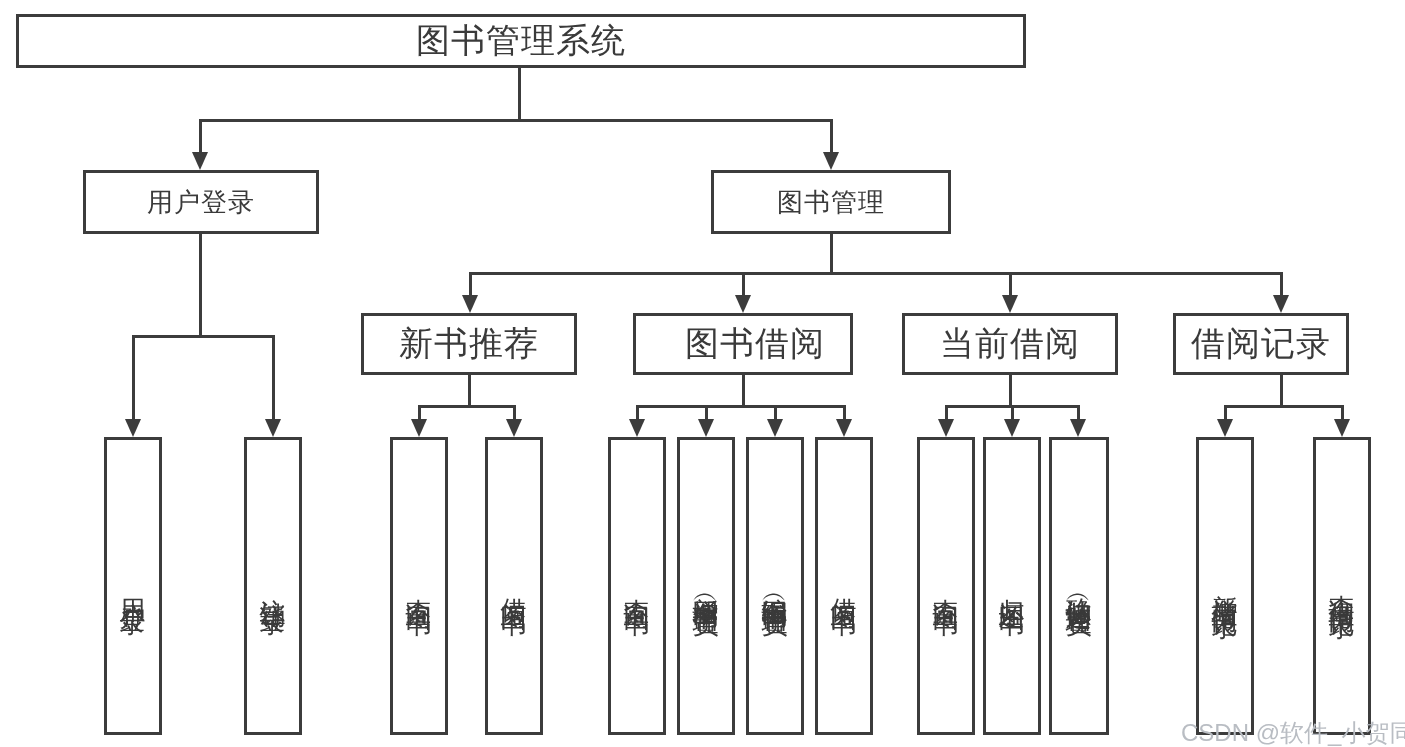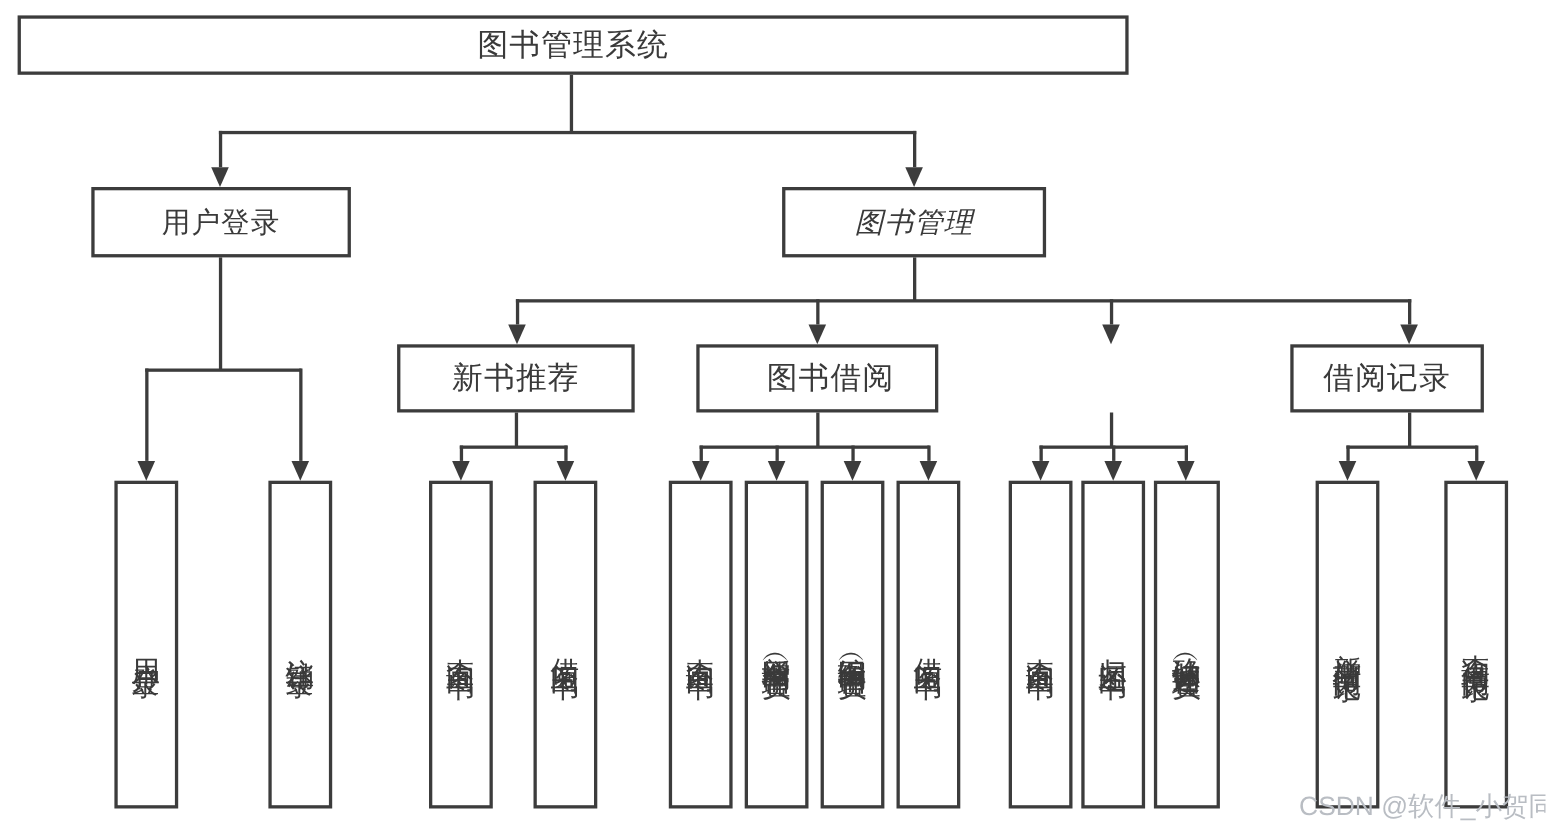--- a/index.html
+++ b/index.html
@@ -10,21 +10,21 @@
   }
   *{margin:0;padding:0;box-sizing:border-box;}
   html,body{width:1405px;height:747px;background:var(--background);
     font-family:"Liberation Sans","DejaVu Sans",sans-serif;overflow:hidden;}
   .canvas{position:relative;width:1405px;height:747px;background:var(--background);}
   .box{
     position:absolute;background:#fff;border:3px solid var(--line);
     display:flex;align-items:center;justify-content:center;
     color:var(--text);text-align:center;
   }
-  .box.h{font-size:28px;letter-spacing:1px;}
+  .box.h{font-size:34px;letter-spacing:1px;}
   .leaf{
     writing-mode:vertical-rl;text-orientation:mixed;
     font-size:26px;letter-spacing:4px;line-height:1;
   }
   .vline{position:absolute;width:3px;background:var(--line);}
   .hline{position:absolute;height:3px;background:var(--line);}
   .head{
     position:absolute;width:0;height:0;
     border-left:8px solid transparent;border-right:8px solid transparent;
     border-top:18px solid var(--line);
@@ -40,32 +40,35 @@
 <div class="canvas">
 
   <div class="box h" style="left:16px;top:14px;width:1010px;height:54px;">
     <span>图书管理系统</span>
   </div>
 
   <div class="box h" style="left:83px;top:170px;width:236px;height:64px;font-size:26px;">
     <span>用户登录</span>
   </div>
 
-  <div class="box h" style="left:711px;top:170px;width:240px;height:64px;font-size:26px;font-style:italic;">
+  <div class="box h" style="left:711px;top:170px;width:240px;height:64px;font-size:26px;">
     <span>图书管理</span>
   </div>
 
   <div class="box h" style="left:361px;top:313px;width:216px;height:62px;align-items:center;">
     <span>新书推荐</span>
   </div>
 
   <div class="box h" style="left:633px;top:313px;width:220px;height:62px;padding-left:24px;">
     <span>图书借阅</span>
   </div>
 
+  <div class="box h" style="left:902px;top:313px;width:216px;height:62px;">
+    <span>当前借阅</span>
+  </div>
 
   <div class="box h" style="left:1173px;top:313px;width:176px;height:62px;">
     <span>借阅记录</span>
   </div>
 
   <div class="box leaf" style="left:104px;top:437px;width:58px;height:298px;">
     <span>用户登录</span>
   </div>
   <div class="box leaf" style="left:244px;top:437px;width:58px;height:298px;">
     <span>注销登录</span>

